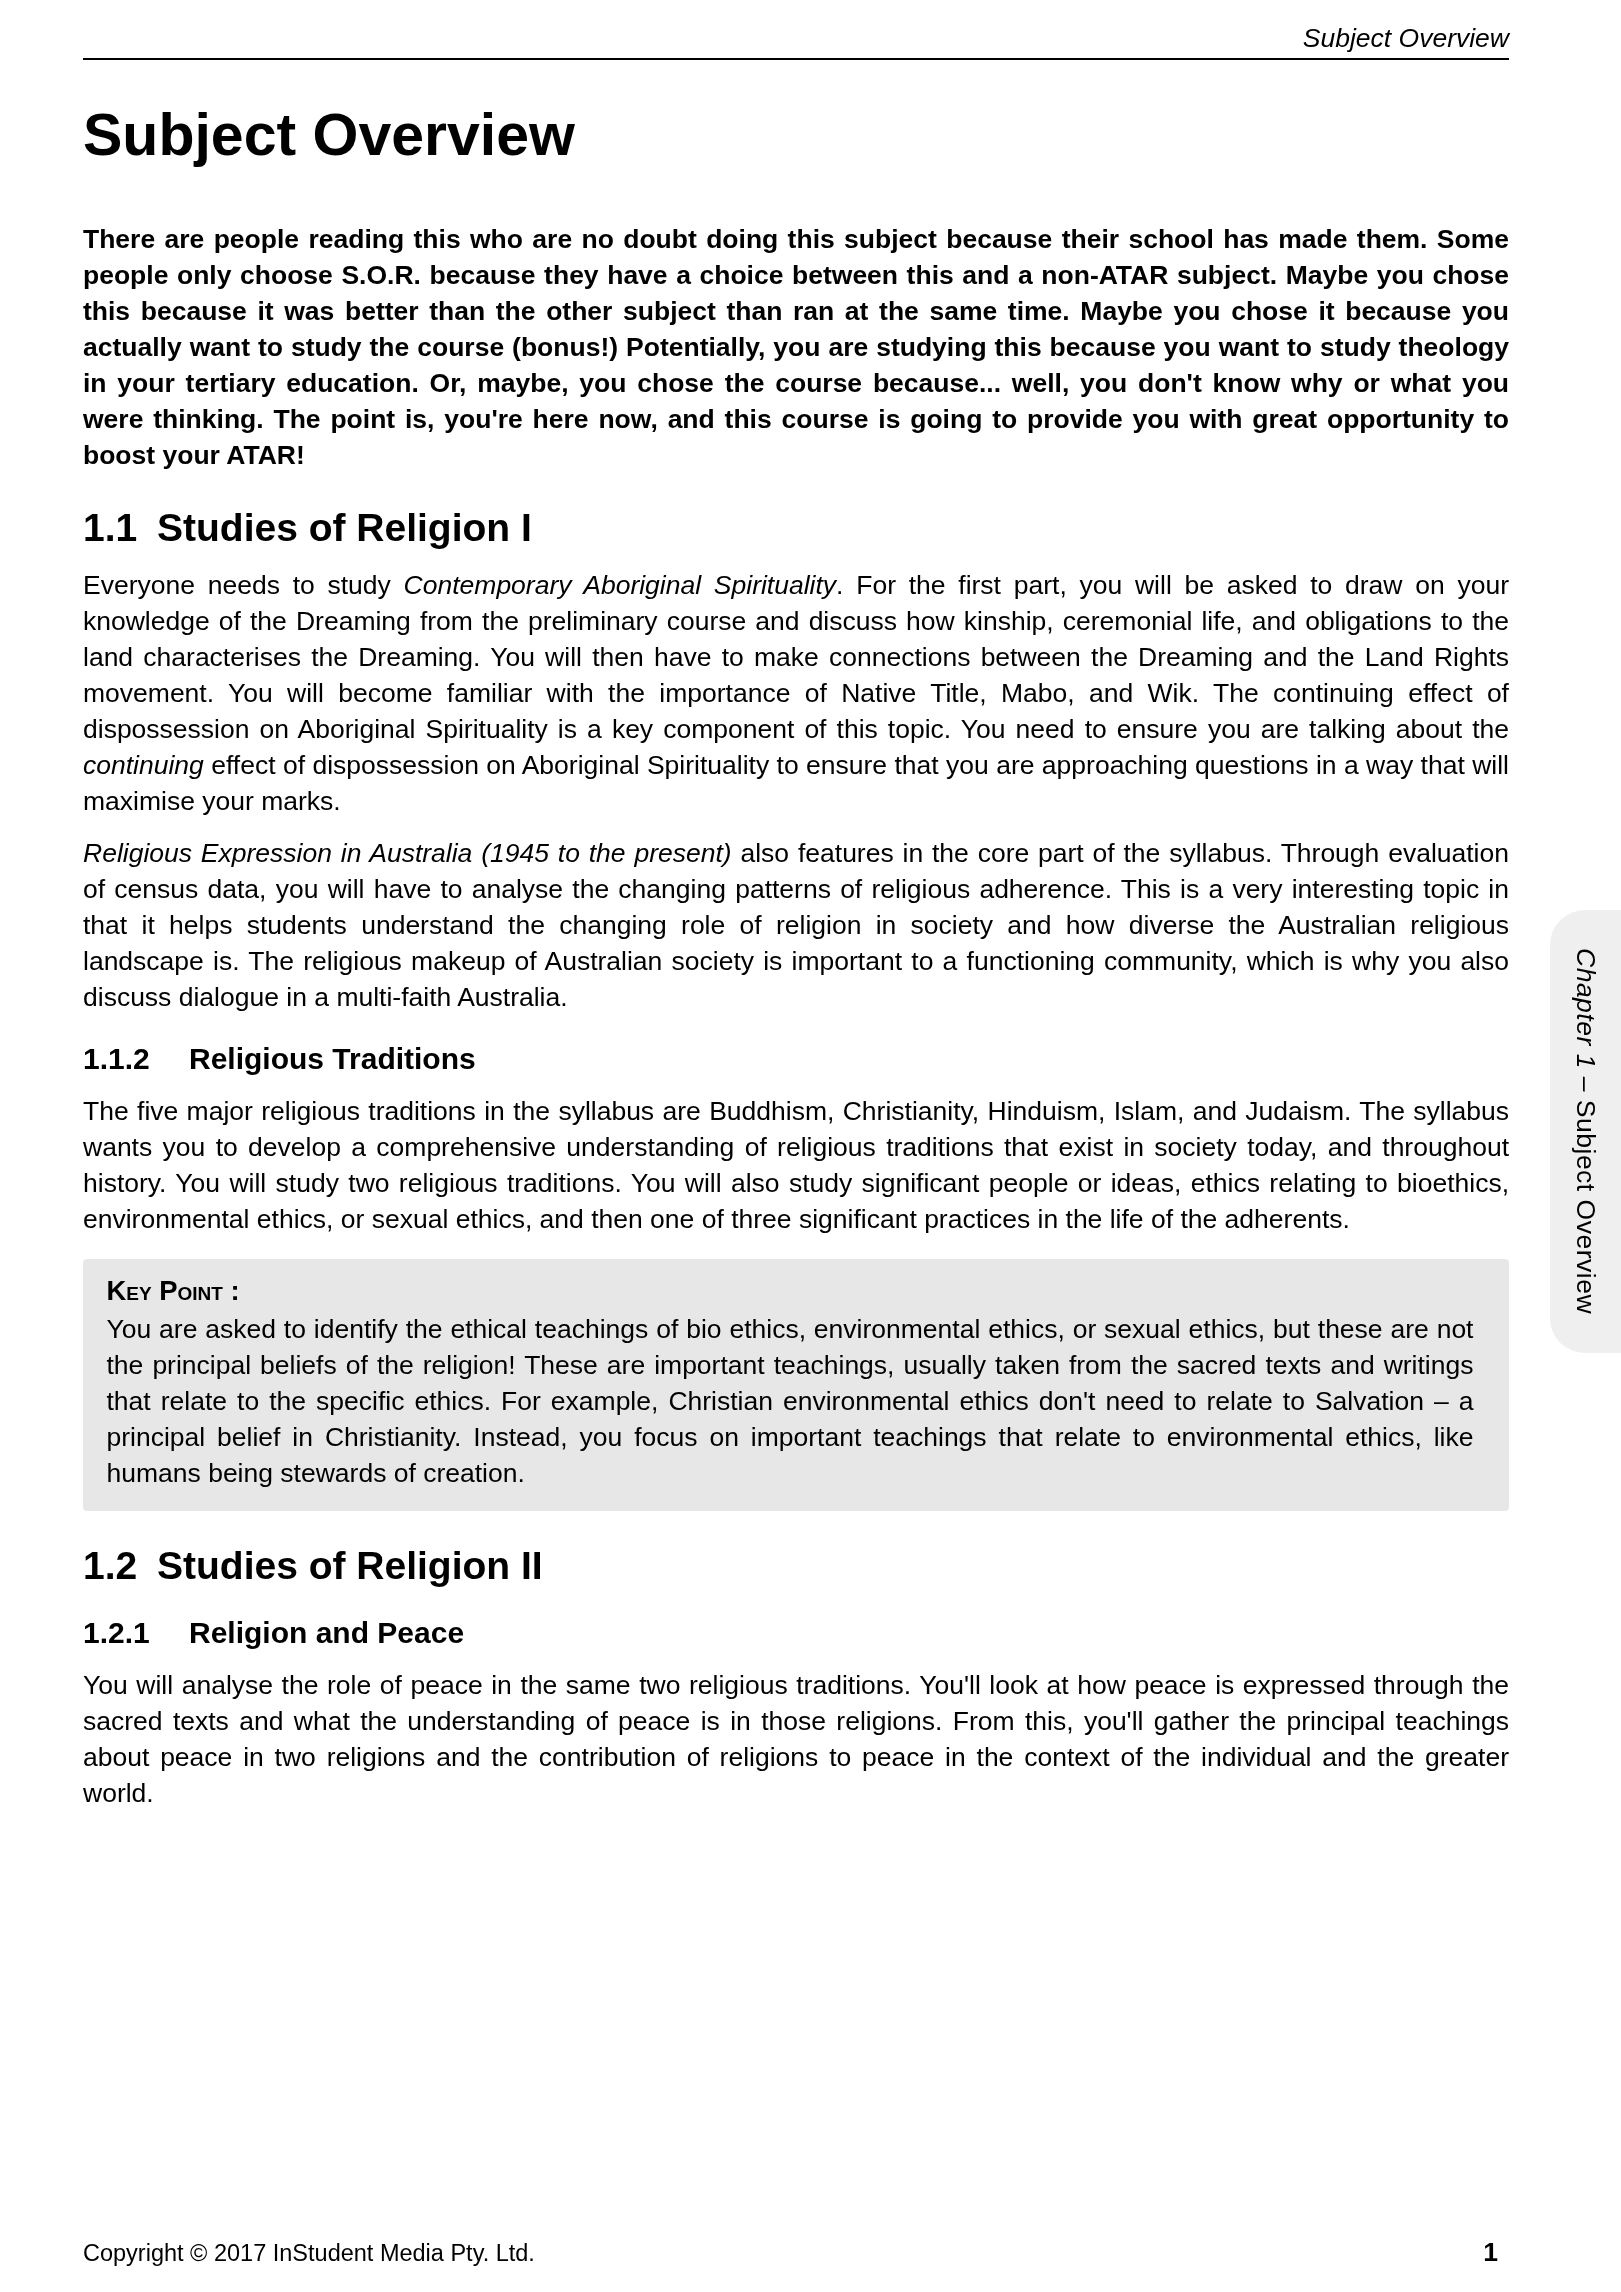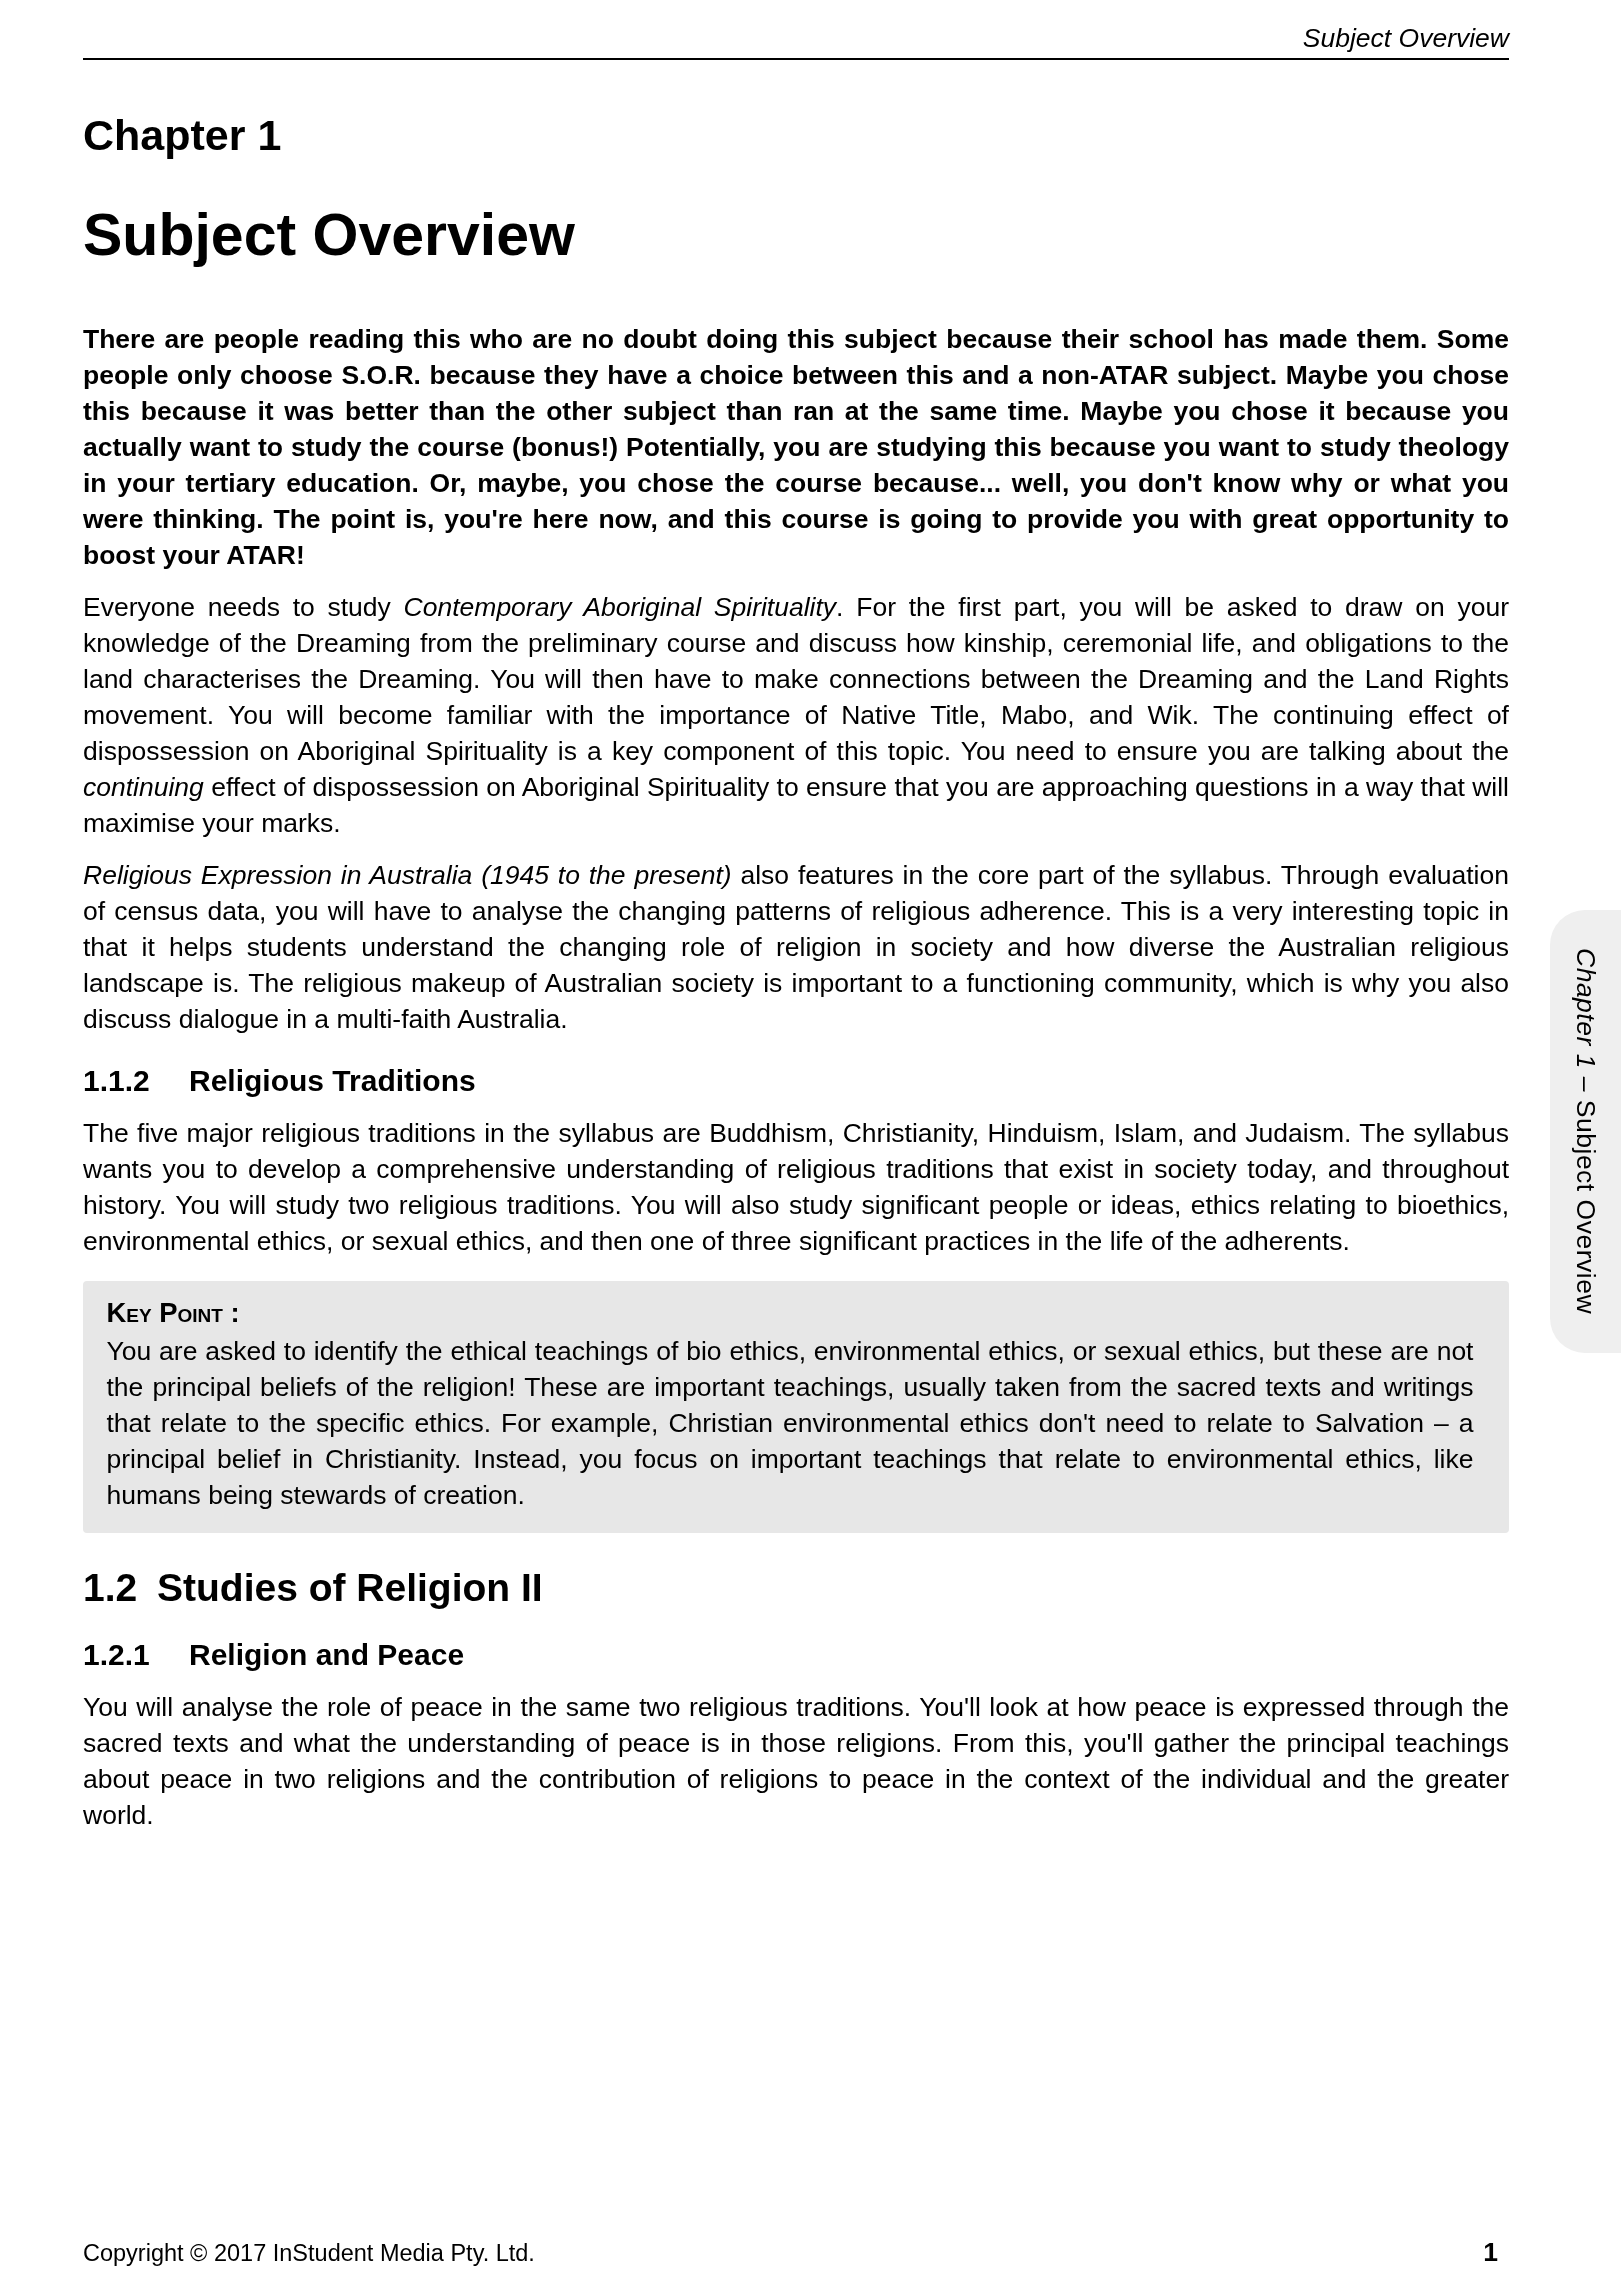--- a/index.html
+++ b/index.html
@@ -117,26 +117,29 @@
 
 <div class="page">
 
   <div class="content">
 
     <div class="running-header">
       <span>Subject Overview</span>
     </div>
     <div class="header-rule"></div>
 
-    <div class="chapter-label">Chapter 1</div>
 
     <h1 class="page-title">Subject Overview</h1>
 
     <p class="body intro">There are people reading this who are no doubt doing this subject because their school has made them. Some people only choose S.O.R. because they have a choice between this and a non-ATAR subject. Maybe you chose this because it was better than the other subject than ran at the same time. Maybe you chose it because you actually want to study the course (bonus!) Potentially, you are studying this because you want to study theology in your tertiary education. Or, maybe, you chose the course because... well, you don't know why or what you were thinking. The point is, you're here now, and this course is going to provide you with great opportunity to boost your ATAR!</p>
 
+    <div class="h-sec">
+      <span class="num">1.1</span>
+      <span>Studies of Religion I</span>
+    </div>
 
 
     <p class="body"><span>Everyone needs to study </span><i>Contemporary Aboriginal Spirituality</i><span>. For the first part, you will be asked to draw on your knowledge of the Dreaming from the preliminary course and discuss how kinship, ceremonial life, and obligations to the land characterises the Dreaming. You will then have to make connections between the Dreaming and the Land Rights movement. You will become familiar with the importance of Native Title, Mabo, and Wik. The continuing effect of dispossession on Aboriginal Spirituality is a key component of this topic. You need to ensure you are talking about the </span><i>continuing</i><span> effect of dispossession on Aboriginal Spirituality to ensure that you are approaching questions in a way that will maximise your marks.</span></p>
 
     <p class="body"><i>Religious Expression in Australia (1945 to the present)</i><span> also features in the core part of the syllabus. Through evaluation of census data, you will have to analyse the changing patterns of religious adherence. This is a very interesting topic in that it helps students understand the changing role of religion in society and how diverse the Australian religious landscape is. The religious makeup of Australian society is important to a functioning community, which is why you also discuss dialogue in a multi-faith Australia.</span></p>
 
     <div class="h-sub">
       <span class="num">1.1.2</span>
       <span>Religious Traditions</span>
     </div>

